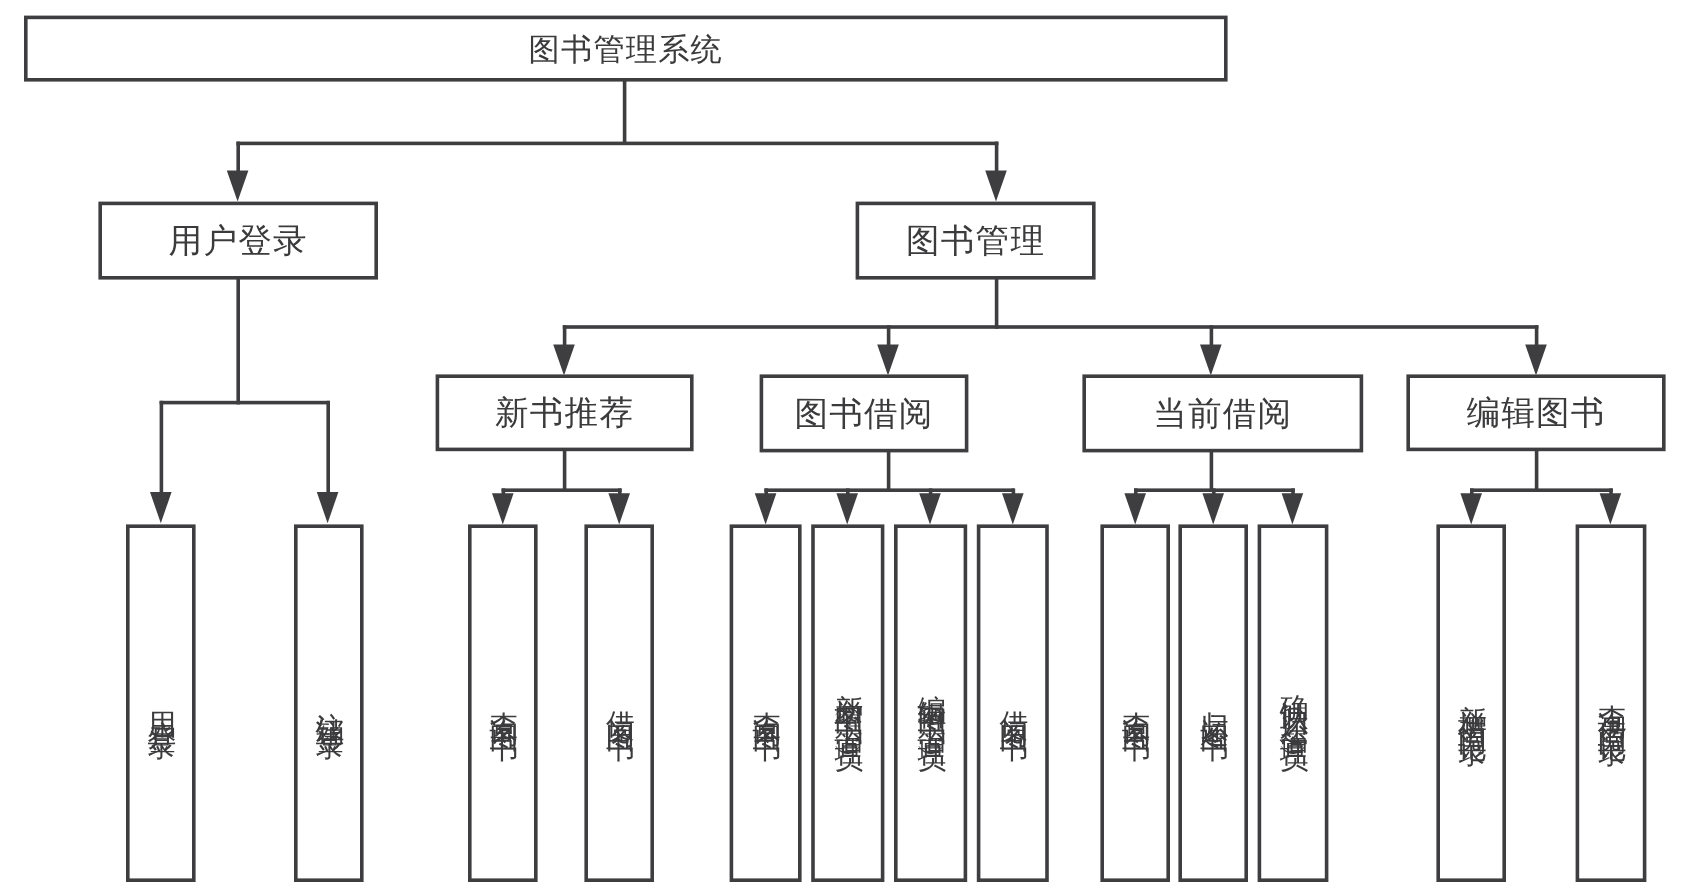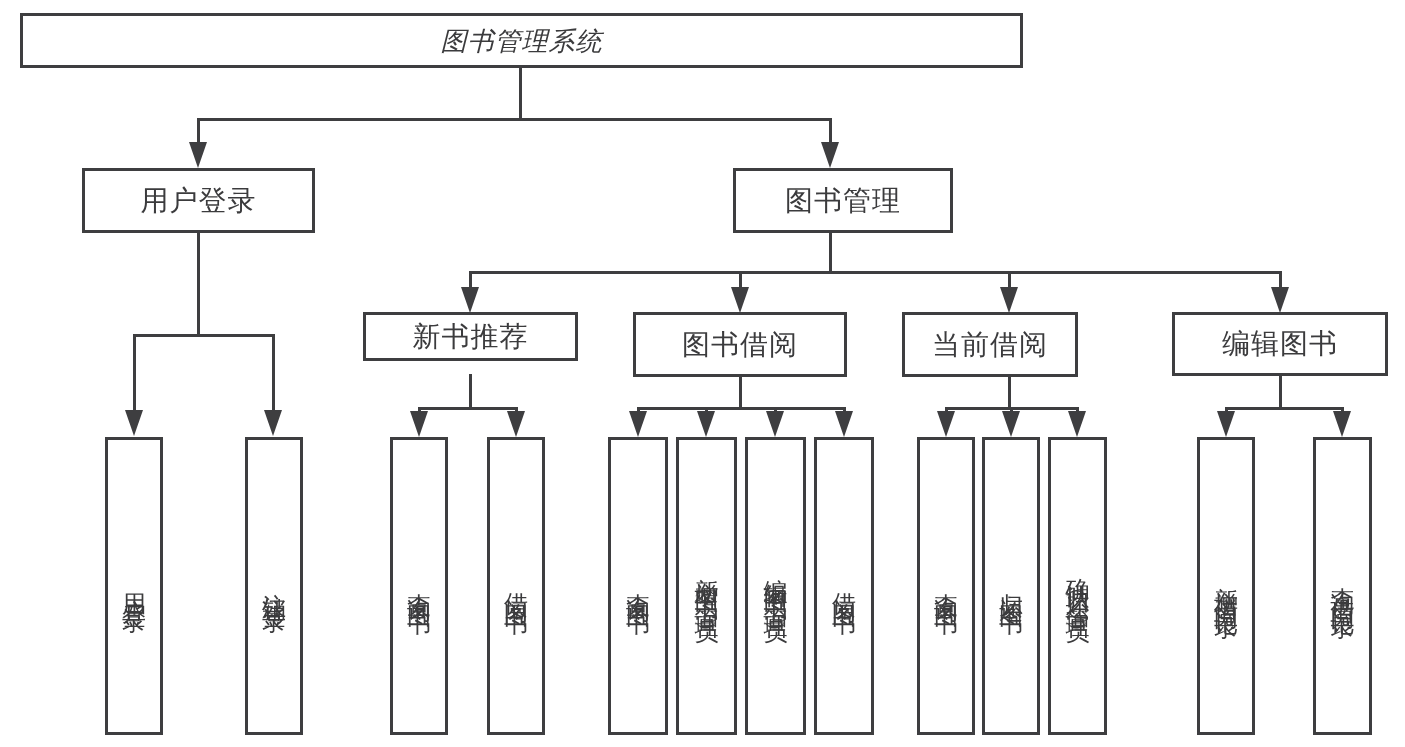--- a/index.html
+++ b/index.html
@@ -21,21 +21,21 @@
     background:#fff;
     border:3px solid var(--line);
     box-sizing:border-box;
     display:flex;
     align-items:center;
     justify-content:center;
     text-align:center;
     line-height:1;
   }
   .h{font-size:28px;letter-spacing:1px;}
-  .h.root{font-size:26px;font-style:italic;}
+  .h.root{font-size:26px;}
   .v{
     writing-mode:vertical-rl;
     text-orientation:mixed;
     font-size:24px;
     letter-spacing:0.25em;
   }
   .line{position:absolute;background:var(--line);}
   .arrow{
     position:absolute;width:0;height:0;
     border-left:9px solid transparent;
@@ -61,43 +61,43 @@
   <div class="box h root" style="left:20px;top:13px;width:1003px;height:55px">图书管理系统</div>
 
   <div class="line" style="left:519px;top:66px;width:3px;height:53px"></div>
   <div class="line" style="left:197px;top:118px;width:635px;height:3px"></div>
   <div class="line" style="left:197px;top:118px;width:3px;height:26px"></div>
   <div class="arrow" style="left:189px;top:142px"></div>
   <div class="line" style="left:829px;top:118px;width:3px;height:26px"></div>
   <div class="arrow" style="left:821px;top:142px"></div>
 
   <div class="box h" style="left:82px;top:168px;width:233px;height:65px">用户登录</div>
-  <div class="box h" style="left:733px;top:168px;width:220px;height:65px">图书管理</div>
+  <div class="box h" style="left:713px;top:168px;width:200px;height:65px">图书管理</div>
 
   <div class="line" style="left:197px;top:230px;width:3px;height:107px"></div>
   <div class="line" style="left:133px;top:334px;width:142px;height:3px"></div>
   <div class="line" style="left:133px;top:334px;width:3px;height:78px"></div>
   <div class="arrow" style="left:125px;top:410px"></div>
   <div class="line" style="left:272px;top:334px;width:3px;height:78px"></div>
   <div class="arrow" style="left:264px;top:410px"></div>
 
   <div class="line" style="left:829px;top:230px;width:3px;height:44px"></div>
   <div class="line" style="left:469px;top:271px;width:813px;height:3px"></div>
   <div class="line" style="left:469px;top:271px;width:3px;height:18px"></div>
   <div class="arrow" style="left:461px;top:287px"></div>
   <div class="line" style="left:739px;top:271px;width:3px;height:18px"></div>
   <div class="arrow" style="left:731px;top:287px"></div>
   <div class="line" style="left:1008px;top:271px;width:3px;height:18px"></div>
   <div class="arrow" style="left:1000px;top:287px"></div>
   <div class="line" style="left:1279px;top:271px;width:3px;height:18px"></div>
   <div class="arrow" style="left:1271px;top:287px"></div>
 
-  <div class="box h" style="left:363px;top:312px;width:215px;height:49px">新书推荐</div>
-  <div class="box h" style="left:633px;top:312px;width:214px;height:65px">图书借阅</div>
-  <div class="box h" style="left:902px;top:312px;width:176px;height:65px">当前借阅</div>
+  <div class="box h" style="left:363px;top:312px;width:215px;height:64px">新书推荐</div>
+  <div class="box h" style="left:633px;top:312px;width:174px;height:65px">图书借阅</div>
+  <div class="box h" style="left:902px;top:312px;width:234px;height:65px">当前借阅</div>
   <div class="box h" style="left:1172px;top:312px;width:216px;height:64px">编辑图书</div>
 
   <div class="line" style="left:469px;top:374px;width:3px;height:36px"></div>
   <div class="line" style="left:418px;top:407px;width:100px;height:3px"></div>
   <div class="line" style="left:418px;top:407px;width:3px;height:7px"></div>
   <div class="arrow" style="left:410px;top:411px"></div>
   <div class="line" style="left:515px;top:407px;width:3px;height:7px"></div>
   <div class="arrow" style="left:507px;top:411px"></div>
 
   <div class="line" style="left:739px;top:375px;width:3px;height:35px"></div>

